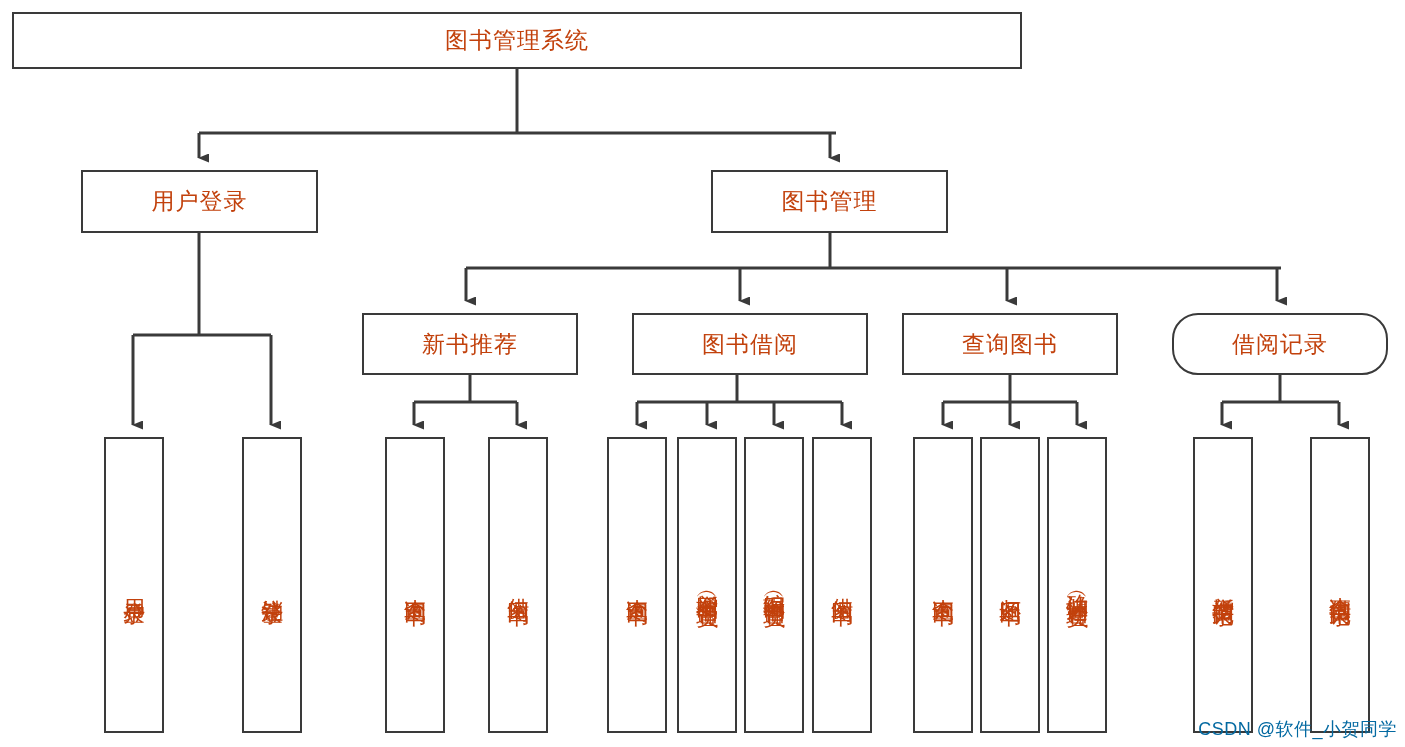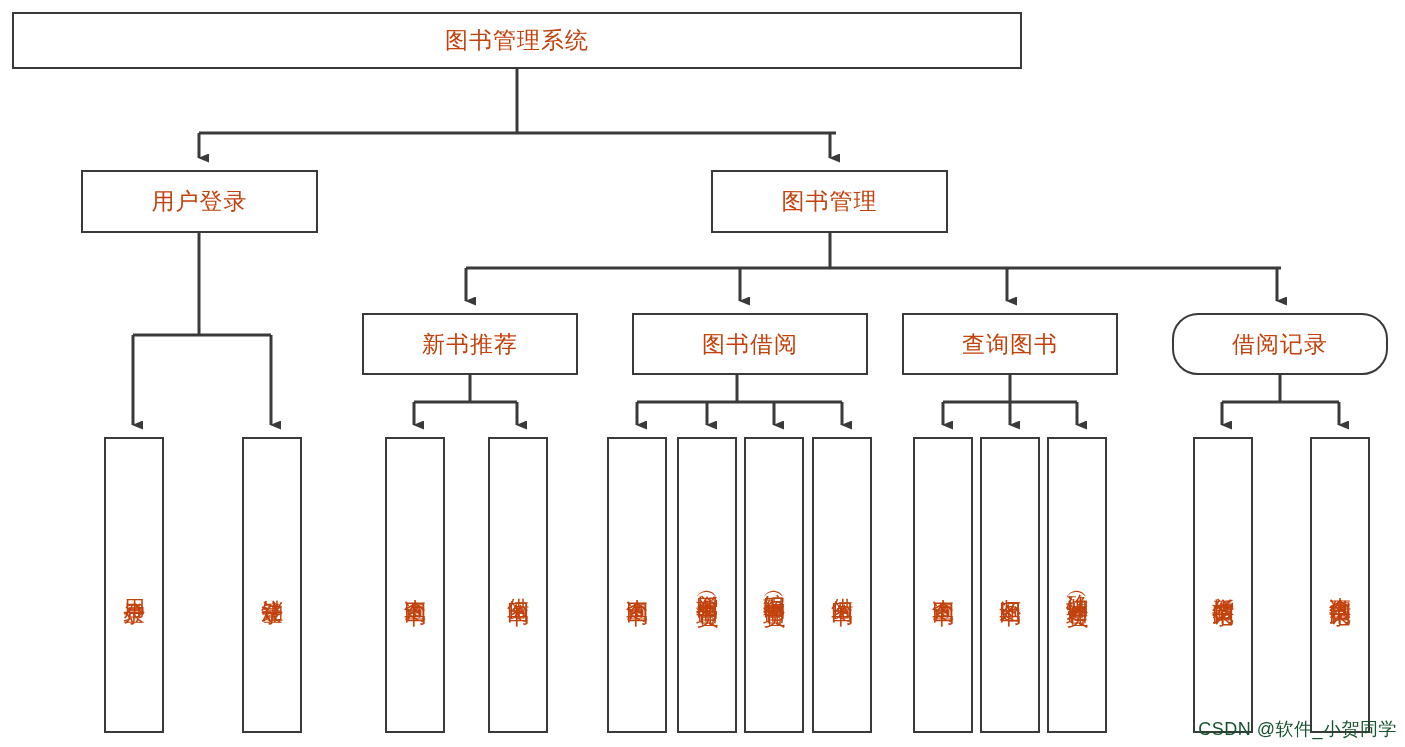--- a/index.html
+++ b/index.html
@@ -51,21 +51,21 @@
     writing-mode: vertical-rl;
     text-orientation: upright;
     white-space: nowrap;
     display: block;
   }
   .watermark {
     position: absolute;
     right: 8px;
     bottom: 6px;
     font-size: 18px;
-    color: #14532d;
+    color: #0369a1;
     letter-spacing: 0.5px;
     white-space: nowrap;
     margin-left: 35px;
   }
 </style>
 </head>
 <body>
 
 <div id="canvas">
 

